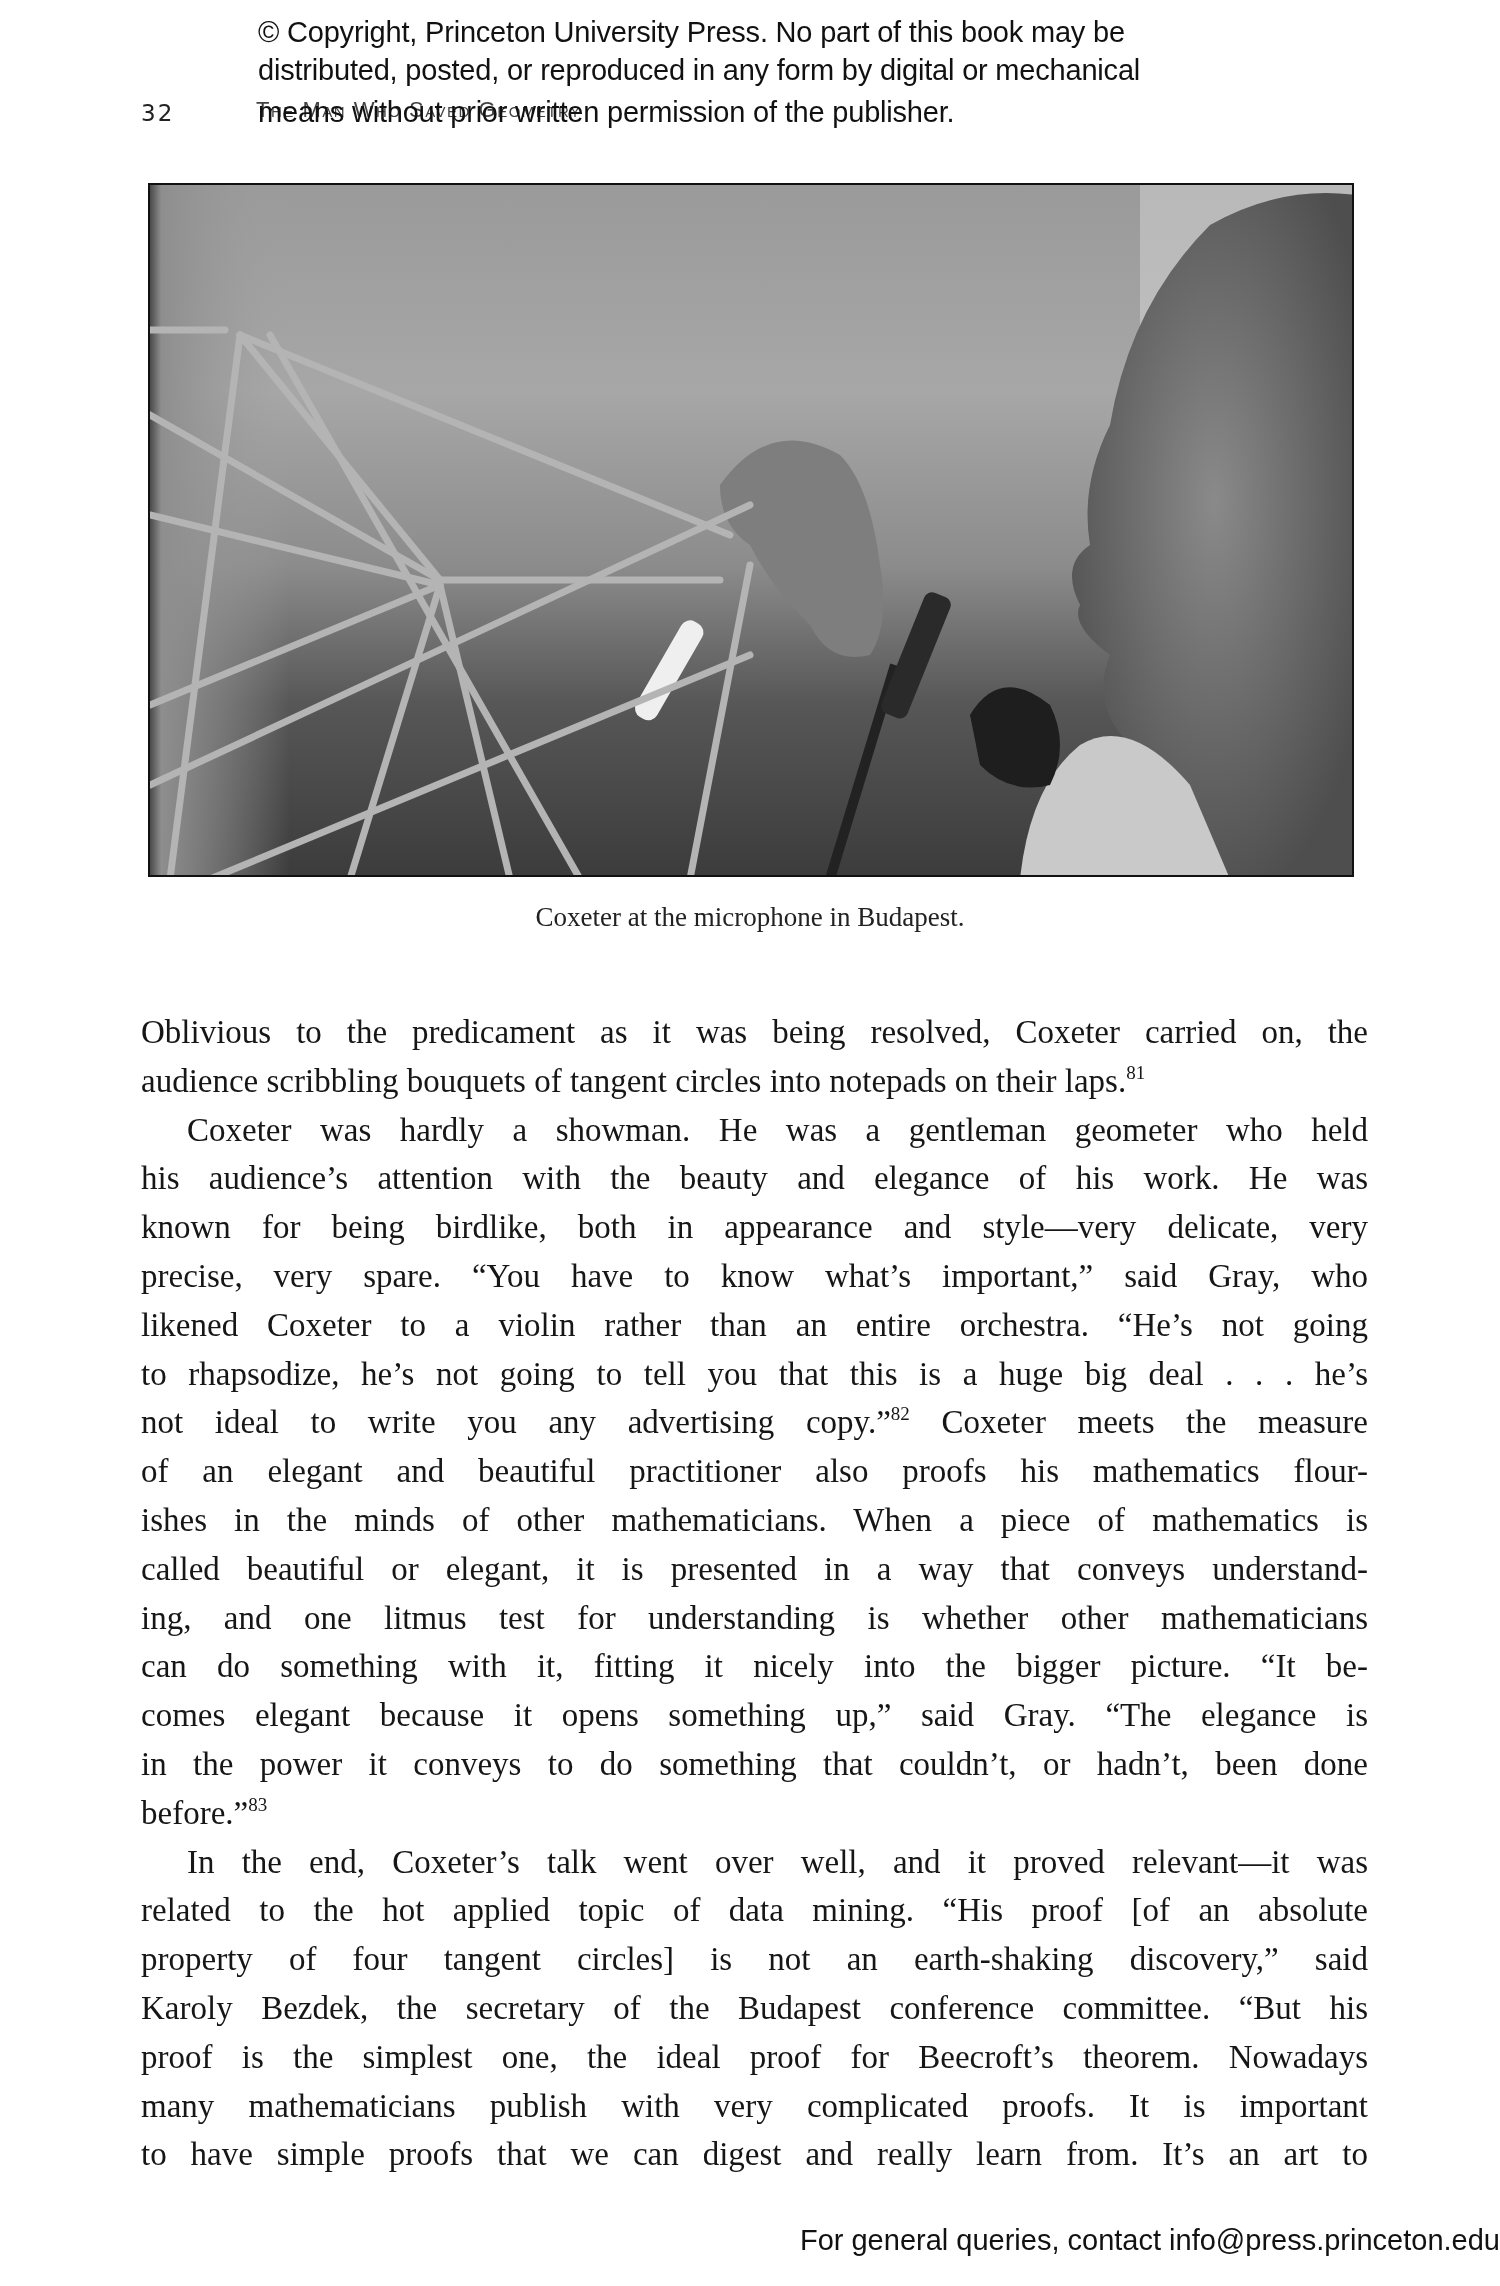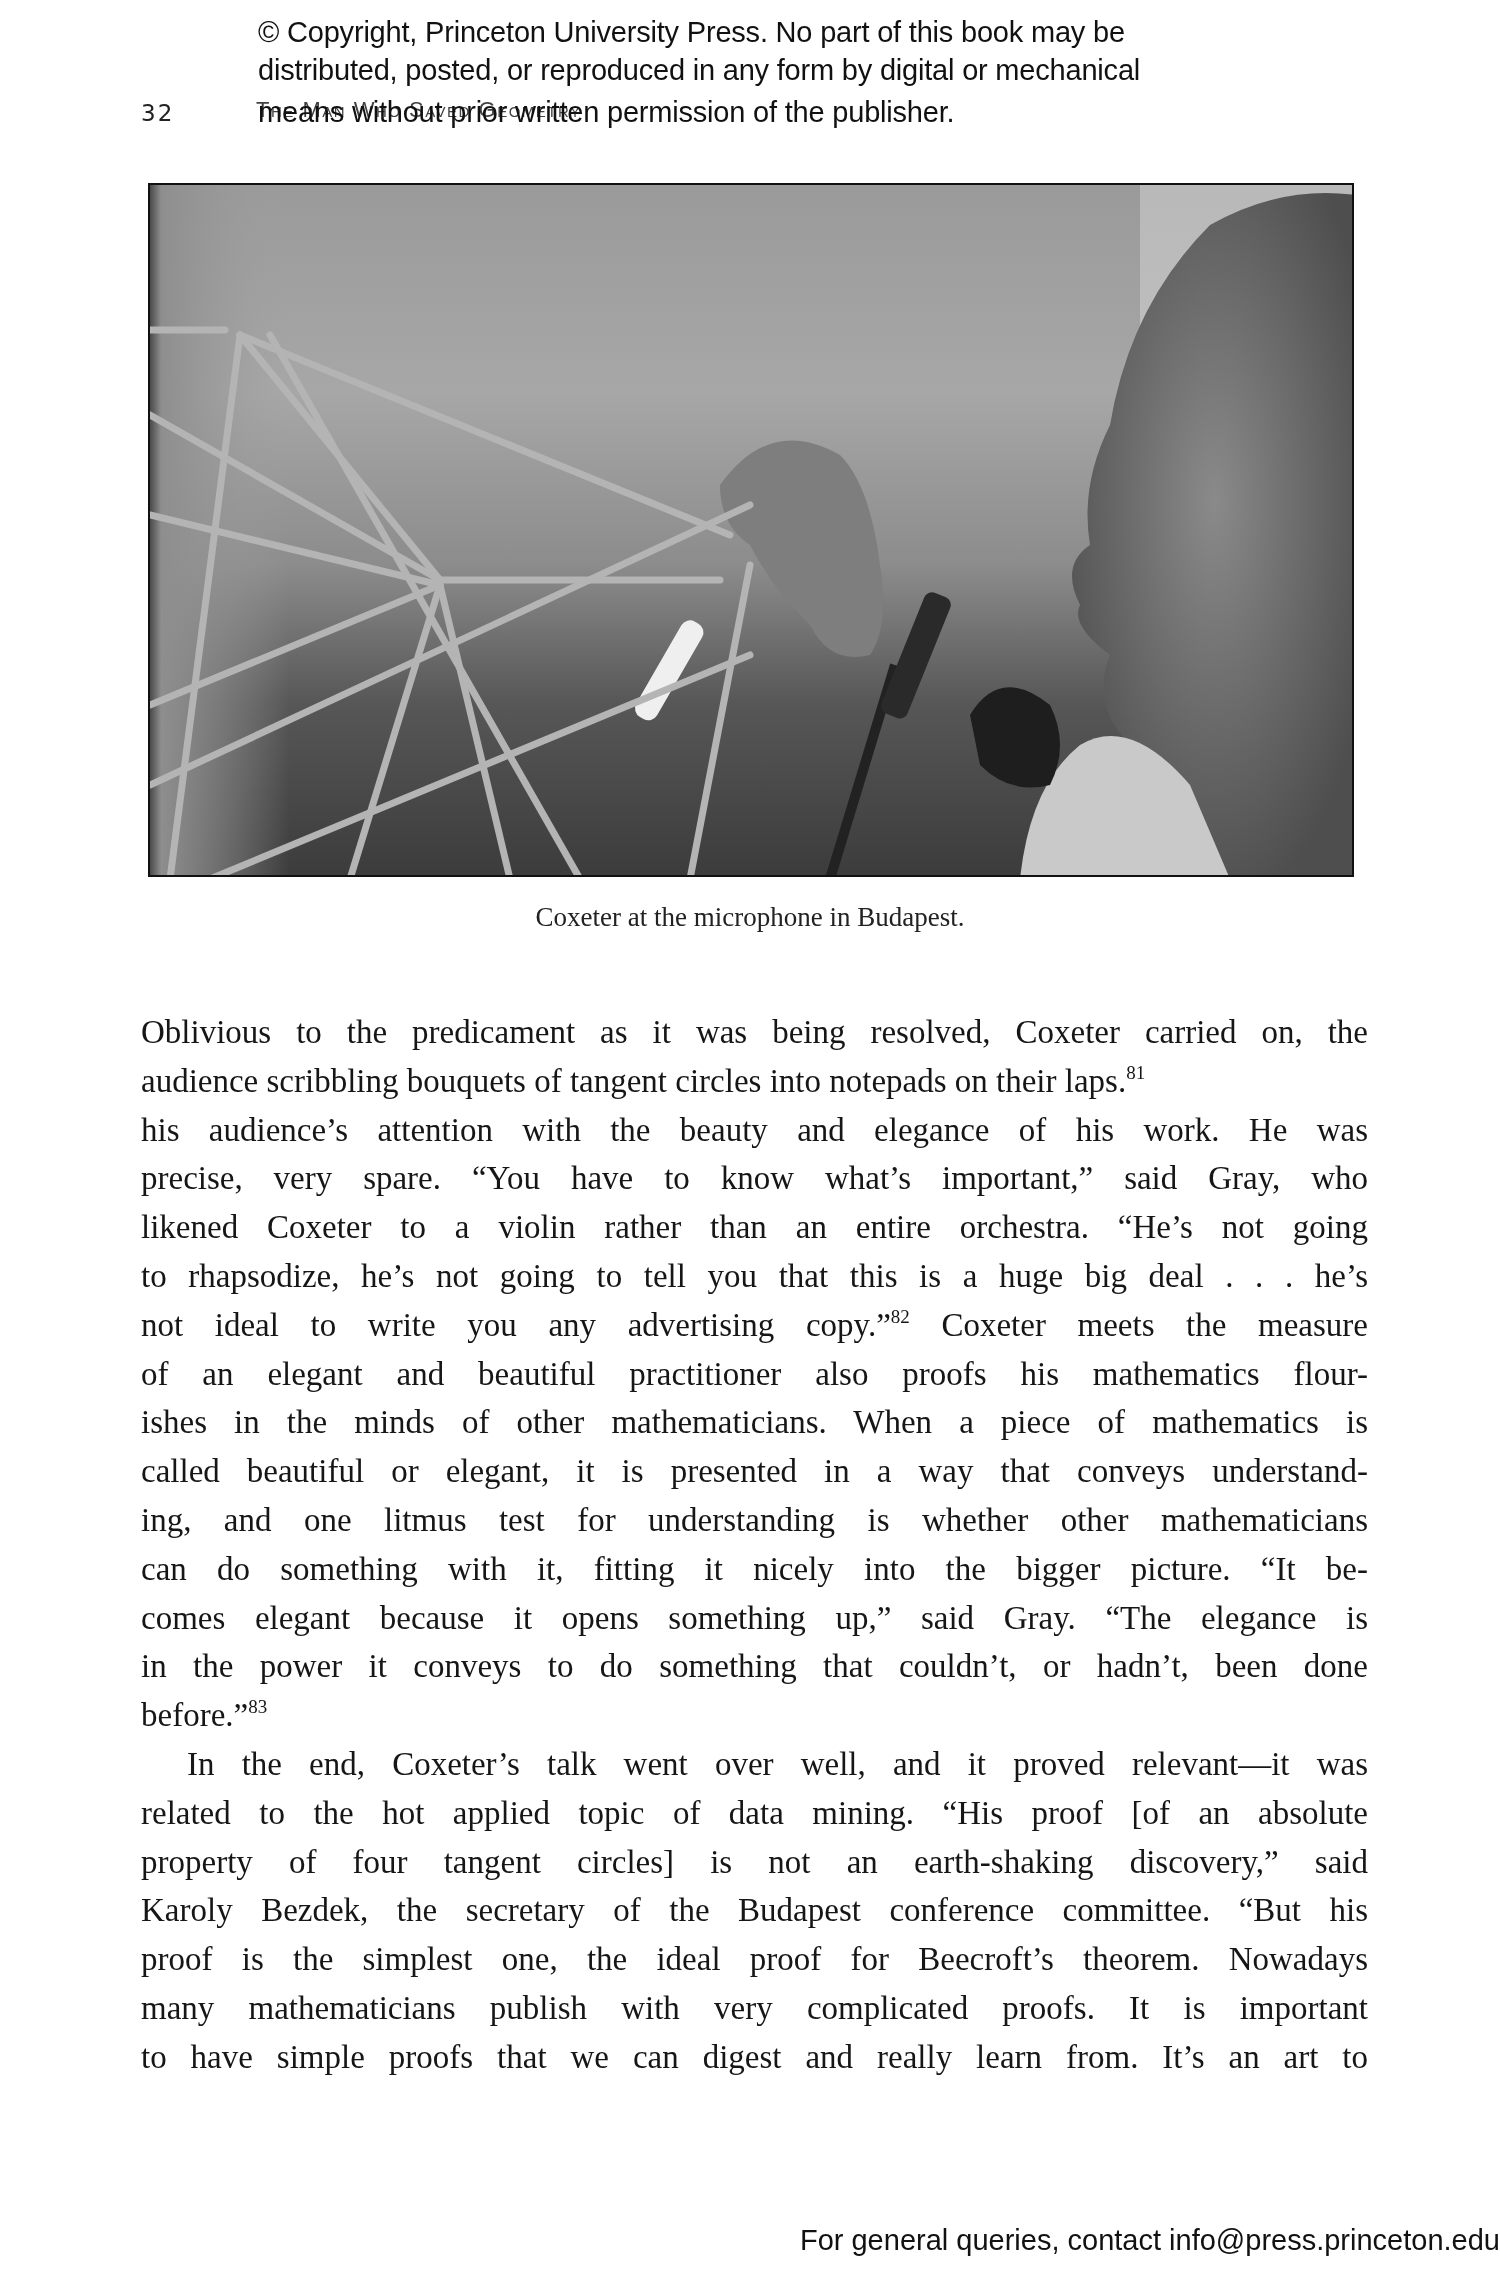--- a/index.html
+++ b/index.html
@@ -143,21 +143,23 @@
       <line x1="0" y1="520" x2="290" y2="400"></line>
     </g>
   </svg>
 </div>
 
 <div class="caption">Coxeter at the microphone in Budapest.</div>
 
 <div class="body-text">
   <span class="line"><span>Oblivious to the predicament as it was being resolved, Coxeter carried on, the</span></span>
   <span class="line last"><span>audience scribbling bouquets of tangent circles into notepads on their laps.</span><sup>81</sup></span>
+  <span class="line indent"><span>Coxeter was hardly a showman. He was a gentleman geometer who held</span></span>
   <span class="line"><span>his audience’s attention with the beauty and elegance of his work. He was</span></span>
+  <span class="line"><span>known for being birdlike, both in appearance and style—very delicate, very</span></span>
   <span class="line"><span>precise, very spare. “You have to know what’s important,” said Gray, who</span></span>
   <span class="line"><span>likened Coxeter to a violin rather than an entire orchestra. “He’s not going</span></span>
   <span class="line"><span>to rhapsodize, he’s not going to tell you that this is a huge big deal . . . he’s</span></span>
   <span class="line"><span>not ideal to write you any advertising copy.”</span><sup>82</sup><span> Coxeter meets the measure</span></span>
   <span class="line"><span>of an elegant and beautiful practitioner also proofs his mathematics flour-</span></span>
   <span class="line"><span>ishes in the minds of other mathematicians. When a piece of mathematics is</span></span>
   <span class="line"><span>called beautiful or elegant, it is presented in a way that conveys understand-</span></span>
   <span class="line"><span>ing, and one litmus test for understanding is whether other mathematicians</span></span>
   <span class="line"><span>can do something with it, fitting it nicely into the bigger picture. “It be-</span></span>
   <span class="line"><span>comes elegant because it opens something up,” said Gray. “The elegance is</span></span>

